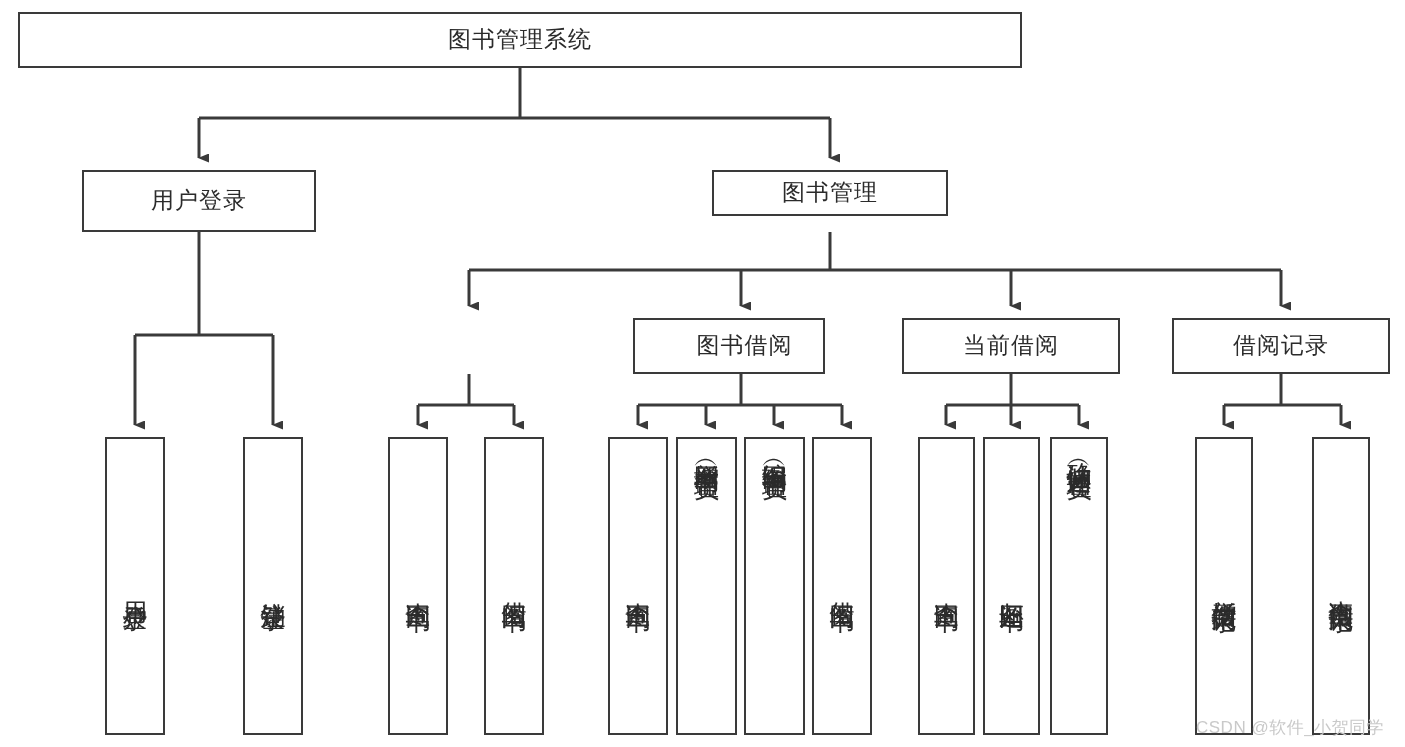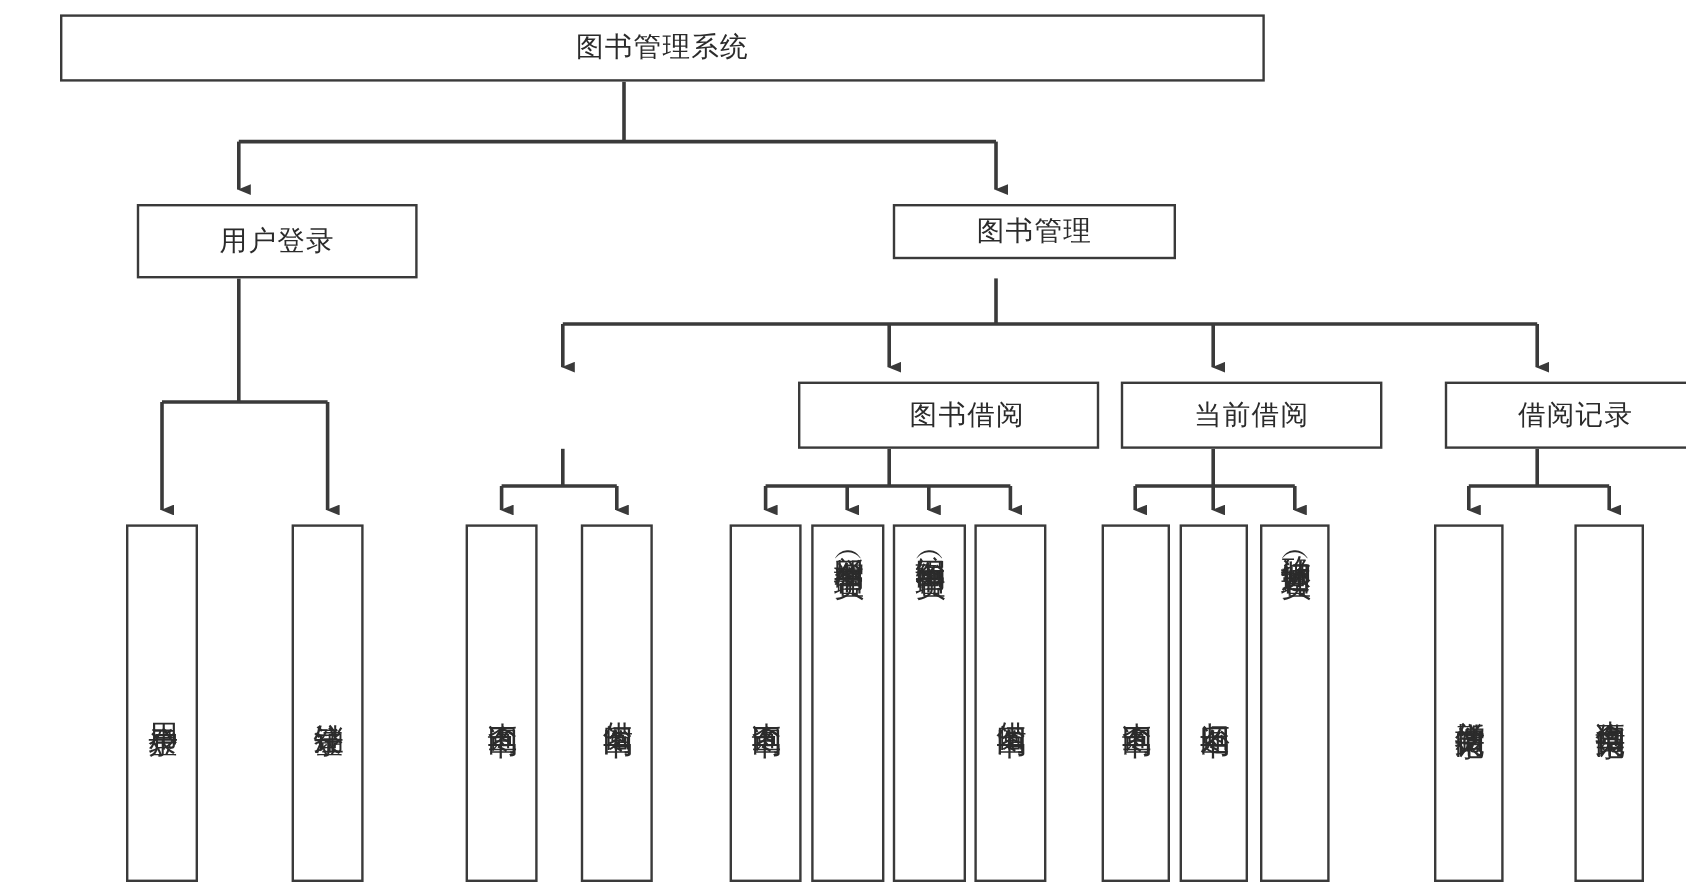--- a/index.html
+++ b/index.html
@@ -23,21 +23,20 @@
     height: 747px;
   }
   .node-box {
     position: absolute;
     box-sizing: border-box;
     background: #ffffff;
     border: 2.5px solid #3a3a3a;
     display: flex;
     align-items: center;
     justify-content: center;
-    margin-left: 32px;
   }
   .node-label-h {
     font-size: 23px;
     color: #2b2b2b;
     letter-spacing: 1px;
     line-height: 1.2;
     white-space: nowrap;
   }
   .leaf-box {
     position: absolute;
@@ -142,21 +141,21 @@
     <span class="node-label-h">图书管理系统</span>
   </div>
 
   <div class="node-box" style="left:82px; top:170px; width:234px; height:62px;">
     <span class="node-label-h">用户登录</span>
   </div>
   <div class="node-box" style="left:712px; top:170px; width:236px; height:46px;">
     <span class="node-label-h">图书管理</span>
   </div>
 
-  <div class="node-box" style="left:633px; top:318px; width:251px; height:56px;padding-left:31px;">
+  <div class="node-box" style="left:633px; top:318px; width:192px; height:56px;padding-left:31px;">
     <span class="node-label-h">图书借阅</span>
   </div>
   <div class="node-box" style="left:1172px; top:318px; width:218px; height:56px;">
     <span class="node-label-h">借阅记录</span>
   </div>
   <div class="node-box" style="left:902px; top:318px; width:218px; height:56px;">
     <span class="node-label-h">当前借阅</span>
   </div>
 
   <div class="leaf-box" style="left:105px; top:437px; width:60px; height:298px;">
@@ -196,14 +195,15 @@
     <span class="node-label-v">确认归还（管理员）</span>
   </div>
 
   <div class="leaf-box" style="left:1195px; top:437px; width:58px; height:298px;">
     <span class="node-label-v">新增借阅记录</span>
   </div>
   <div class="leaf-box" style="left:1312px; top:437px; width:58px; height:298px;">
     <span class="node-label-v">查询借阅记录</span>
   </div>
 
+  <div class="watermark" style="left:1196px; top:716px;">CSDN @软件_小贺同学</div>
 
 </div>
 
 </body></html>

